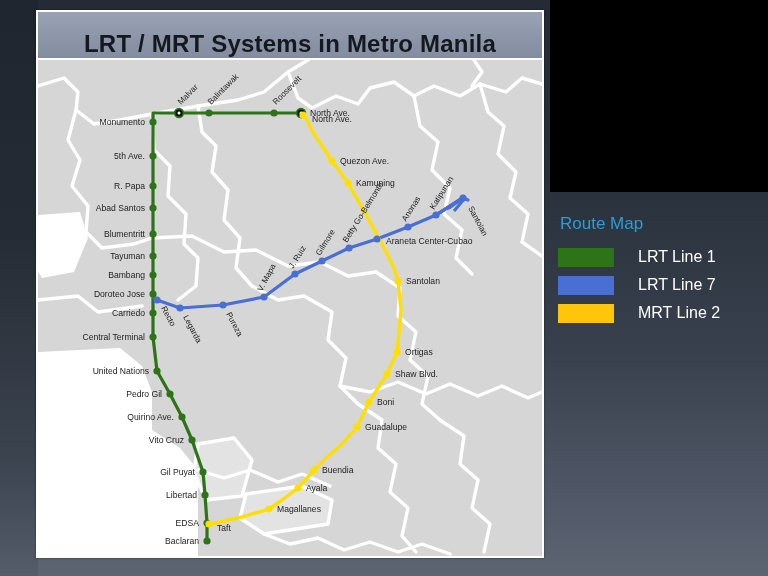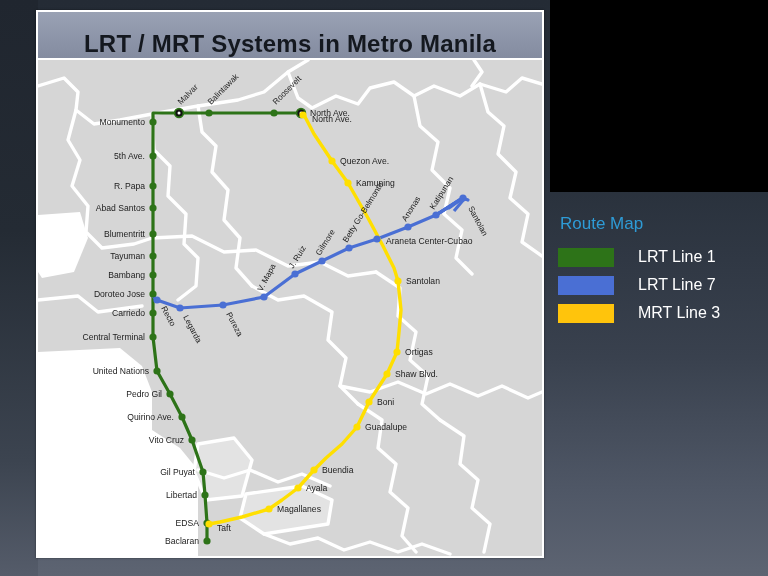--- a/index.html
+++ b/index.html
@@ -240,18 +240,18 @@
         <div class="legend-row">
           <span class="swatch" style="background: rgb(45, 115, 24);"></span>
           <span class="legend-label">LRT Line 1</span>
         </div>
         <div class="legend-row">
           <span class="swatch" style="background: rgb(74, 111, 212);"></span>
           <span class="legend-label">LRT Line 7</span>
         </div>
         <div class="legend-row">
           <span class="swatch" style="background: rgb(255, 196, 12);"></span>
-          <span class="legend-label">MRT Line 3</span>
+          <span class="legend-label">MRT Line 2</span>
         </div>
       </div>
   </div>
 
 </div>
 
 </body></html>

